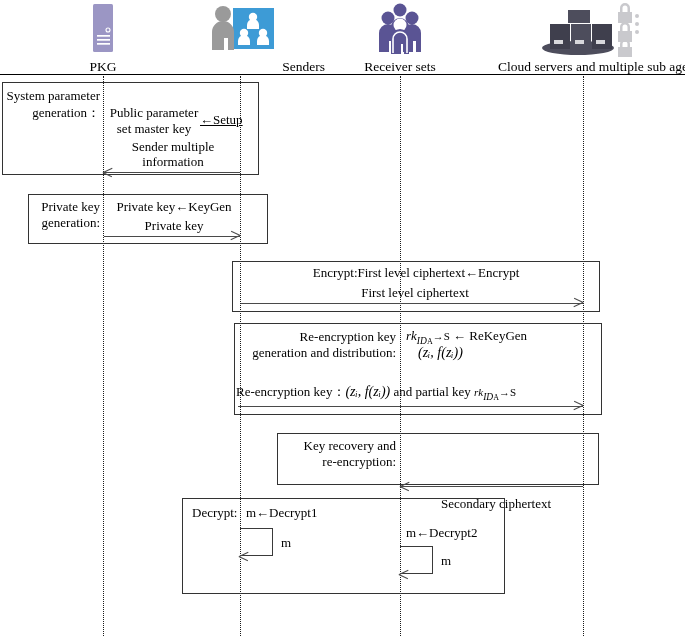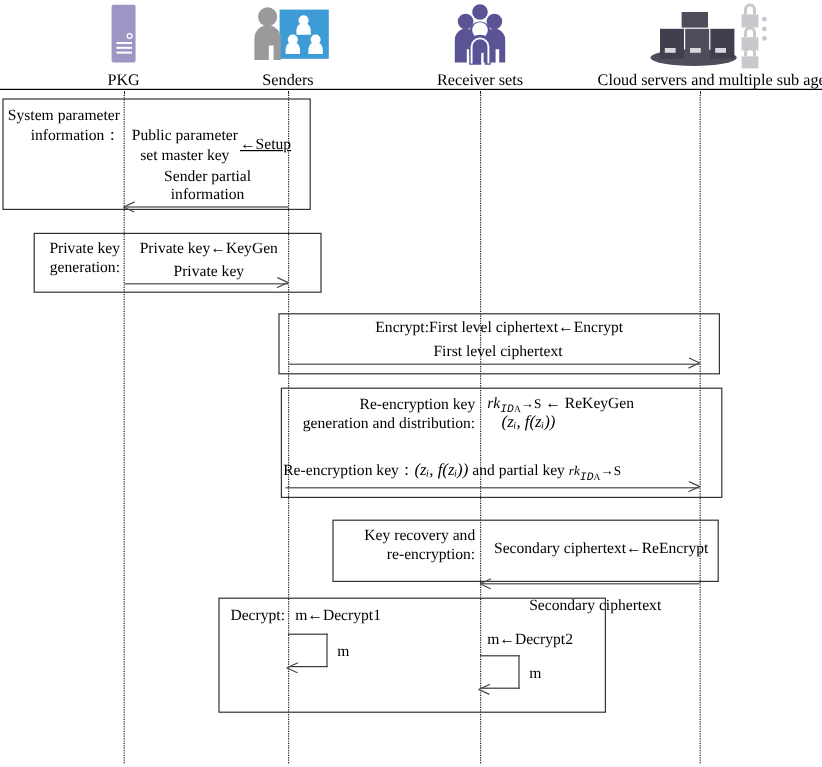--- a/index.html
+++ b/index.html
@@ -106,21 +106,20 @@
     white-space: nowrap;
   }
   .txt.right { text-align: right; }
   .txt.center { text-align: center; }
 
   .math { font-style: italic; }
   .sub {
     font-size: 9.5px;
     vertical-align: sub;
     font-style: italic;
-    font-family: Liberation Mono, monospace;
   }
   .subsub {
     font-size: 8px;
     vertical-align: sub;
   }
   .upr { font-style: normal; }
 
   
   .ic { display: block; }
 </style>
@@ -135,21 +134,21 @@
         <rect x="9" y="2" width="20" height="48" rx="1.5" fill="#9b96c4"></rect>
         <circle cx="24" cy="28" r="2" fill="none" stroke="#ffffff" stroke-width="1.1"></circle>
         <rect x="13" y="33" width="13" height="1.7" fill="#ffffff"></rect>
         <rect x="13" y="37" width="13" height="1.7" fill="#ffffff"></rect>
         <rect x="13" y="41" width="13" height="1.7" fill="#ffffff"></rect>
       </svg>
     </div>
     <div class="actor-label">PKG</div>
   </div>
 
-  <div class="actor-col" style="left:155px;">
+  <div class="actor-col" style="left:155px;text-align:right;">
     <div class="actor-icon">
       <svg class="ic" width="70" height="56" viewBox="0 0 70 56" aria-hidden="true">
         <rect x="28" y="6" width="41" height="41" fill="#3d9bd6"></rect>
 
         <circle cx="18" cy="12" r="8" fill="#9a9a9a"></circle>
         <path d="M7 48 V30 a11 11 0 0 1 22 0 V48 h-6 V36 h-4 V48 Z" fill="#9a9a9a"></path>
 
         <circle cx="48" cy="15" r="4.2" fill="#ffffff"></circle>
         <path d="M42 27 v-4 a6 6 0 0 1 12 0 v4 Z" fill="#ffffff"></path>
         <circle cx="39" cy="31" r="4.2" fill="#ffffff"></circle>
@@ -211,27 +210,27 @@
   <div class="header-rule" style="top:74px;"></div>
 
   <div class="lifeline" style="left:103px; top:76px;  height:560px;"></div>
   <div class="lifeline" style="left:240px; top:76px;  height:560px;"></div>
   <div class="lifeline" style="left:400px; top:76px;  height:560px;"></div>
   <div class="lifeline" style="left:583px; top:76px;  height:560px;"></div>
 
   <div class="frame" style="left:2px; top:82px; width:257px; height:93px;"></div>
 
   <div class="txt right" style="left:4px; top:88px; width:96px;">System parameter</div>
-  <div class="txt right" style="left:4px; top:105px; width:96px;">information：</div>
+  <div class="txt right" style="left:4px; top:105px; width:96px;">generation：</div>
 
   <div class="txt center" style="left:106px; top:105px; width:96px;">Public parameter</div>
   <div class="txt center" style="left:106px; top:121px; width:96px;">set master key</div>
   <div class="txt" style="left:200px; top:112px;text-decoration:underline;">←Setup</div>
 
-  <div class="txt center" style="left:110px; top:139px; width:126px;">Sender partial</div>
+  <div class="txt center" style="left:110px; top:139px; width:126px;">Sender multiple</div>
   <div class="txt center" style="left:110px; top:154px; width:126px;">information</div>
   <div class="arrow-line" style="left:104px; top:172px; width:136px;"></div>
   <div class="vhead left" style="left:103px; top:167px;">
     <i class="a"></i>
       <i class="b"></i>
   </div>
 
   <div class="frame" style="left:28px; top:194px; width:240px; height:50px;"></div>
 
   <div class="txt right" style="left:30px; top:199px; width:70px;">Private key</div>
@@ -275,21 +274,20 @@
   <div class="vhead right" style="left:574px; top:401px;">
     <i class="a"></i>
       <i class="b"></i>
   </div>
 
   <div class="frame" style="left:277px; top:433px; width:322px; height:52px;"></div>
 
   <div class="txt right" style="left:280px; top:438px; width:116px;">Key recovery and</div>
   <div class="txt right" style="left:280px; top:454px; width:116px;">re-encryption:</div>
 
-  <div class="txt center" style="left:403px; top:449px; width:196px;">Secondary ciphertext←ReEncrypt</div>
   <div class="txt center" style="left:410px; top:468px; width:172px;margin-top:28px;">Secondary ciphertext</div>
   <div class="arrow-line" style="left:401px; top:486px; width:182px;"></div>
   <div class="vhead left" style="left:400px; top:481px;">
     <i class="a"></i>
       <i class="b"></i>
   </div>
 
   <div class="frame" style="left:182px; top:498px; width:323px; height:96px;"></div>
 
   <div class="txt" style="left:192px; top:505px;">Decrypt:</div>

